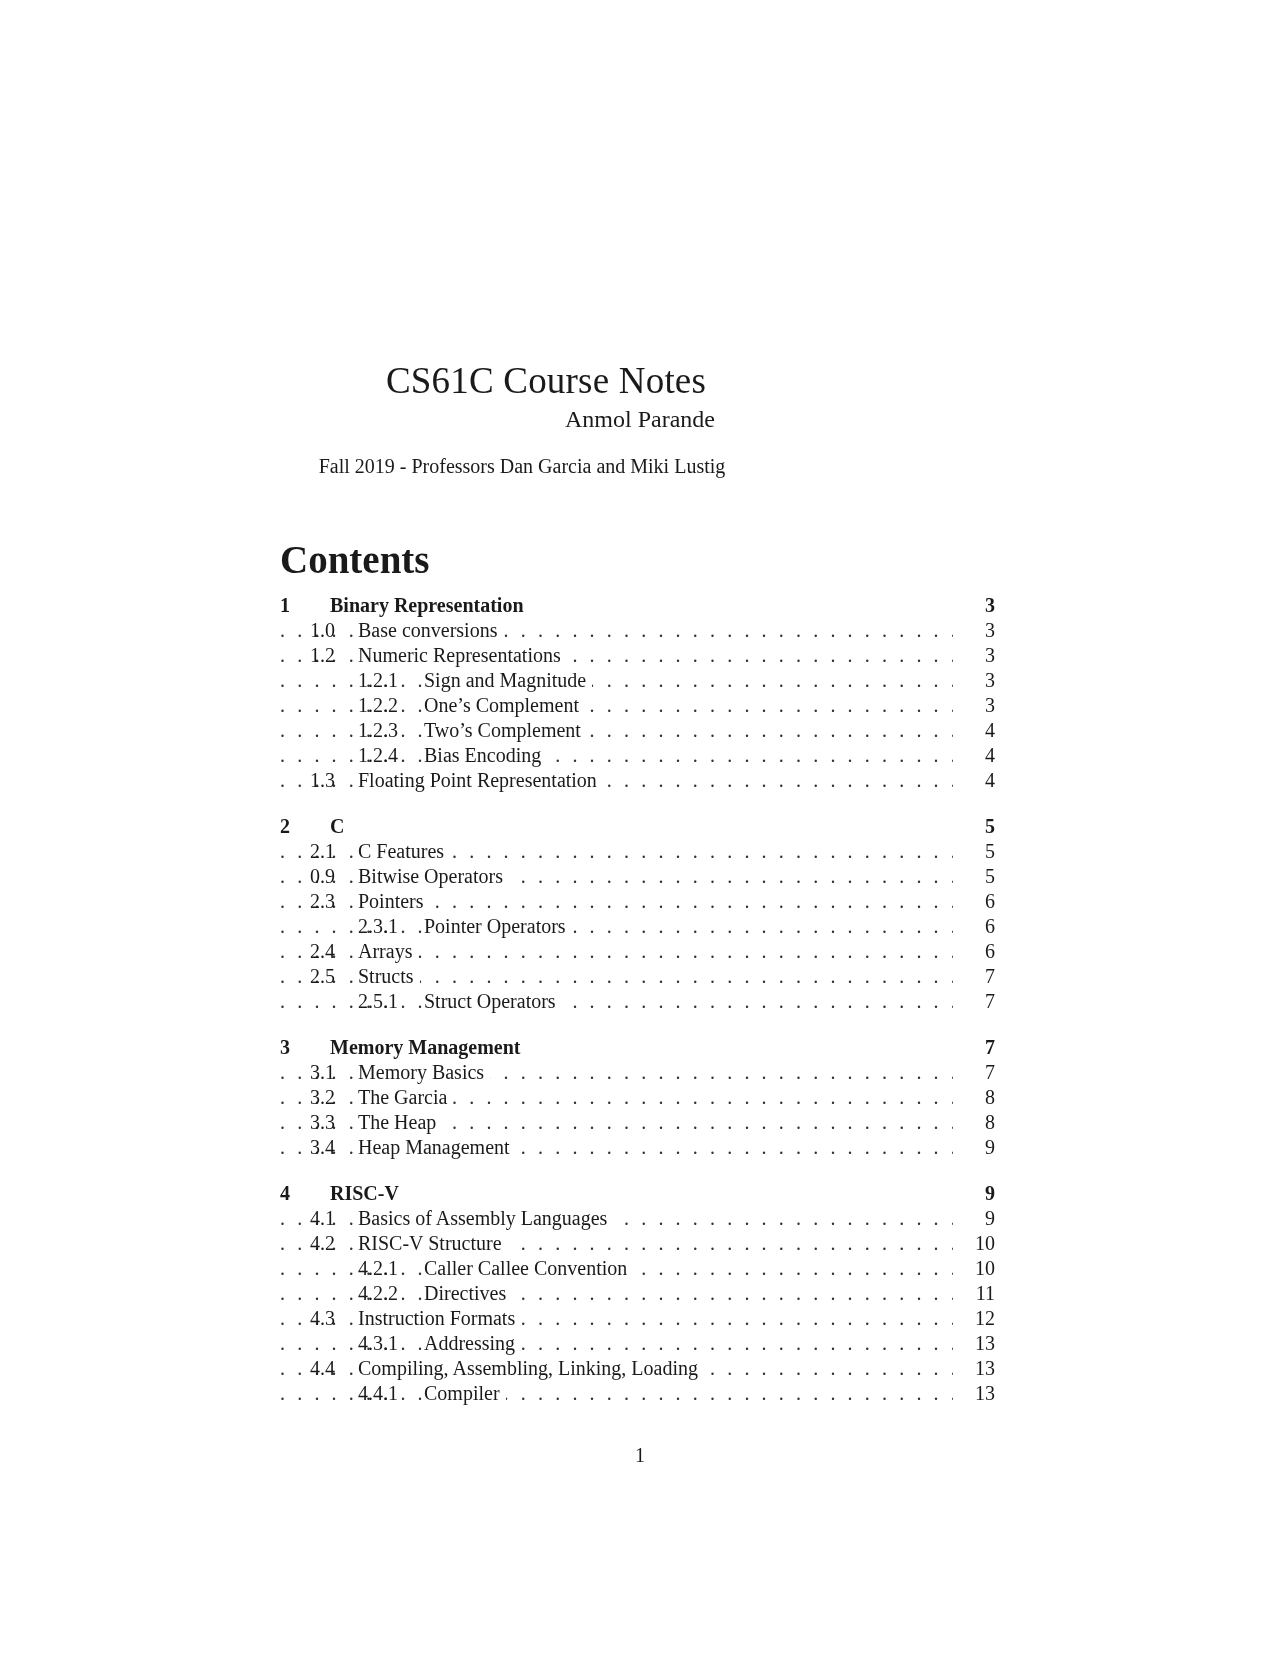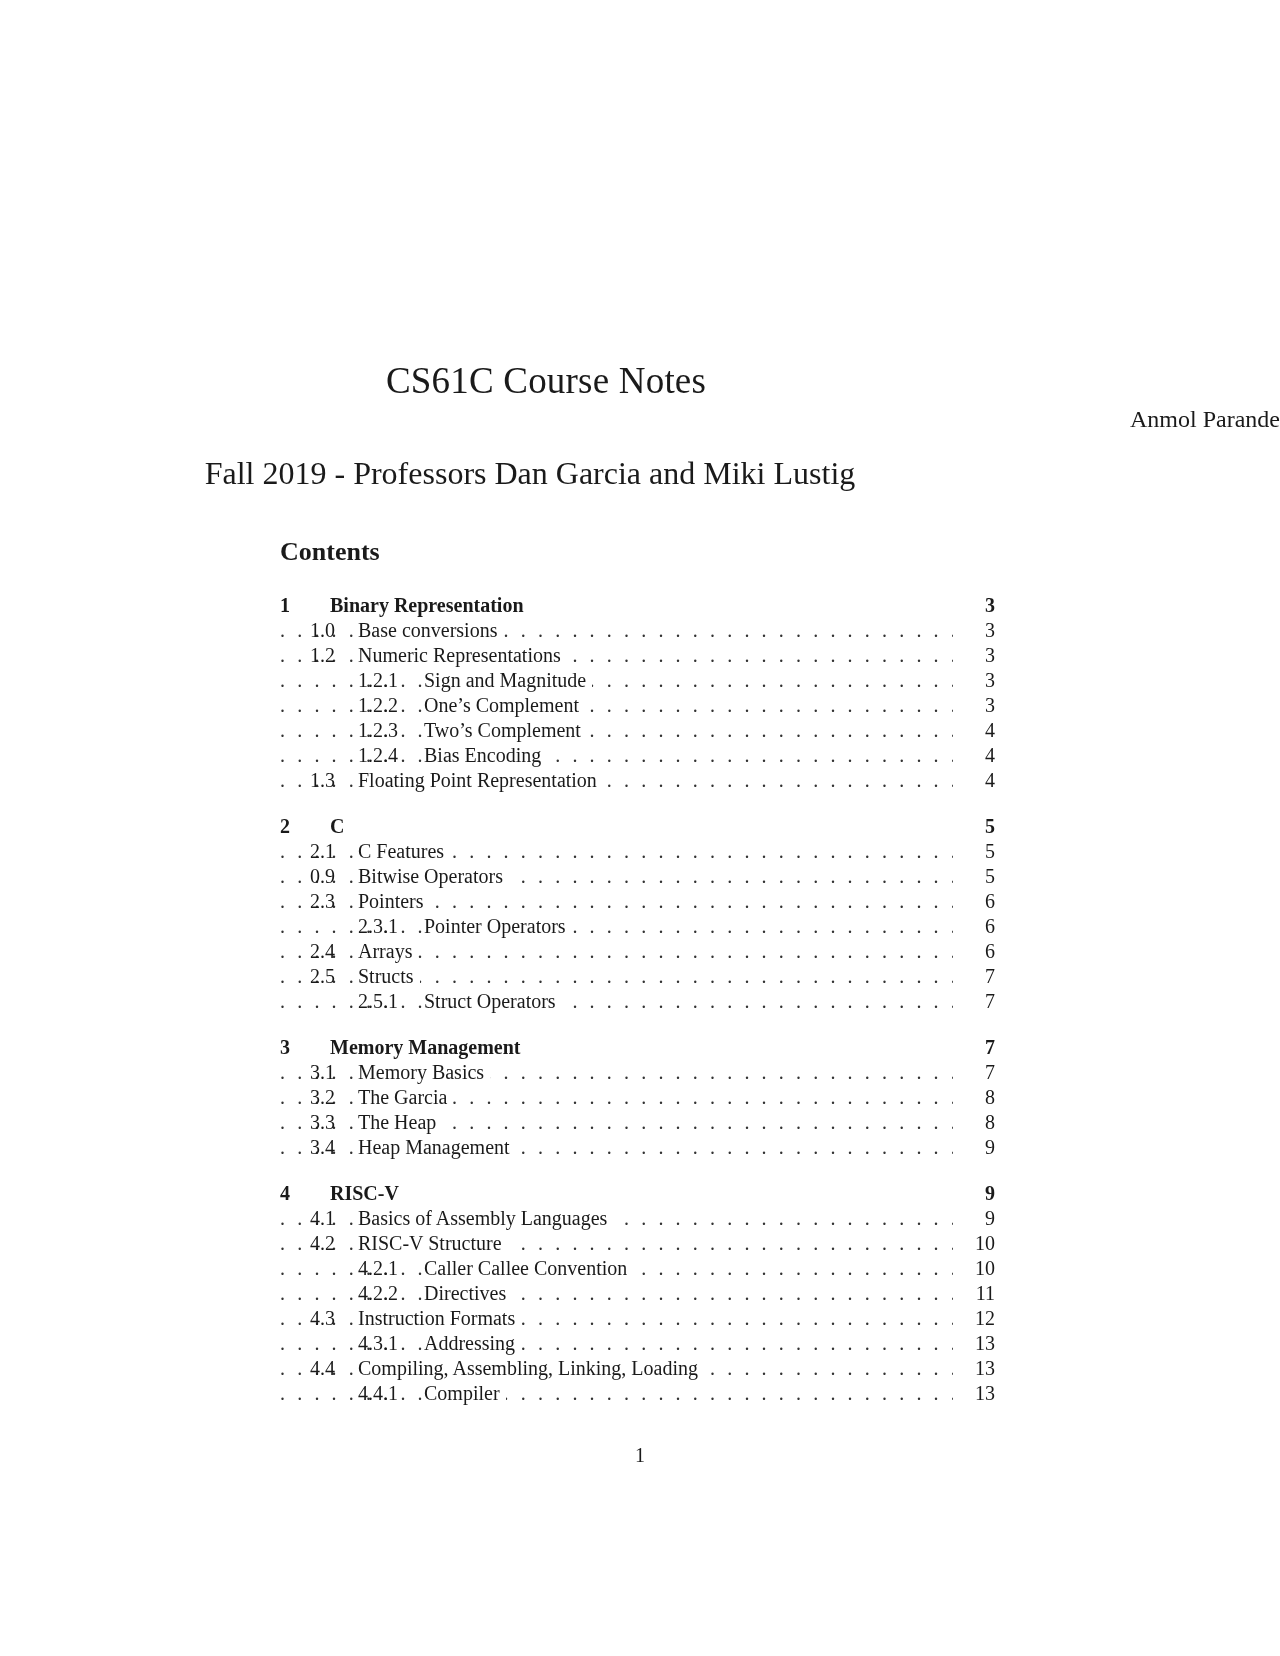--- a/index.html
+++ b/index.html
@@ -7,30 +7,30 @@
     width: 1280px; height: 1656px; position: relative; overflow: hidden;
     font-family: "DejaVu Serif", "Liberation Serif", serif;
     color: #1a1a1a;
   }
   .page { position: absolute; left: 0; top: 0; width: 1280px; height: 1656px; background: #fff; }
   .title {
     position: absolute; left: 0; width: 1092px; top: 334px; text-align: center;
     font-family: "Liberation Serif", serif; font-size: 37px; font-weight: normal; letter-spacing: 0.2px;
   }
   .author {
-    position: absolute; left: 0; width: 1280px; top: 406px; text-align: right;
+    position: absolute; left: 0; width: 1280px; top: 406px; text-align: center;
     font-family: "Liberation Serif", serif; font-size: 24px;
   }
   .date {
     position: absolute; left: 0; width: 1044px; top: 455px; text-align: center;
-    font-family: "Liberation Serif", serif; font-size: 32px; padding-left: 8px;
+    font-family: "Liberation Serif", serif; font-size: 20px;
   }
   .contents-heading {
     position: absolute; left: 280px; top: 537px;
-    font-family: "Liberation Serif", serif; font-size: 26px; font-weight: bold; margin: 0;
+    font-family: "Liberation Serif", serif; font-size: 39px; font-weight: bold; margin: 0;
   }
   .toc { position: absolute; left: 280px; top: 593px; width: 715px; }
   .toc-row {
     position: relative; height: 25px; line-height: 25px;
     font-family: "Liberation Serif", serif; font-size: 20px; white-space: nowrap;
   }
   .toc-row.chapter { font-weight: bold; margin-top: 21px; }
   .toc-row.chapter.first { margin-top: 0; }
   .num { position: absolute; top: 0; }
   .ttl { position: absolute; top: 0; background: #fff; padding-right: 6px; }

